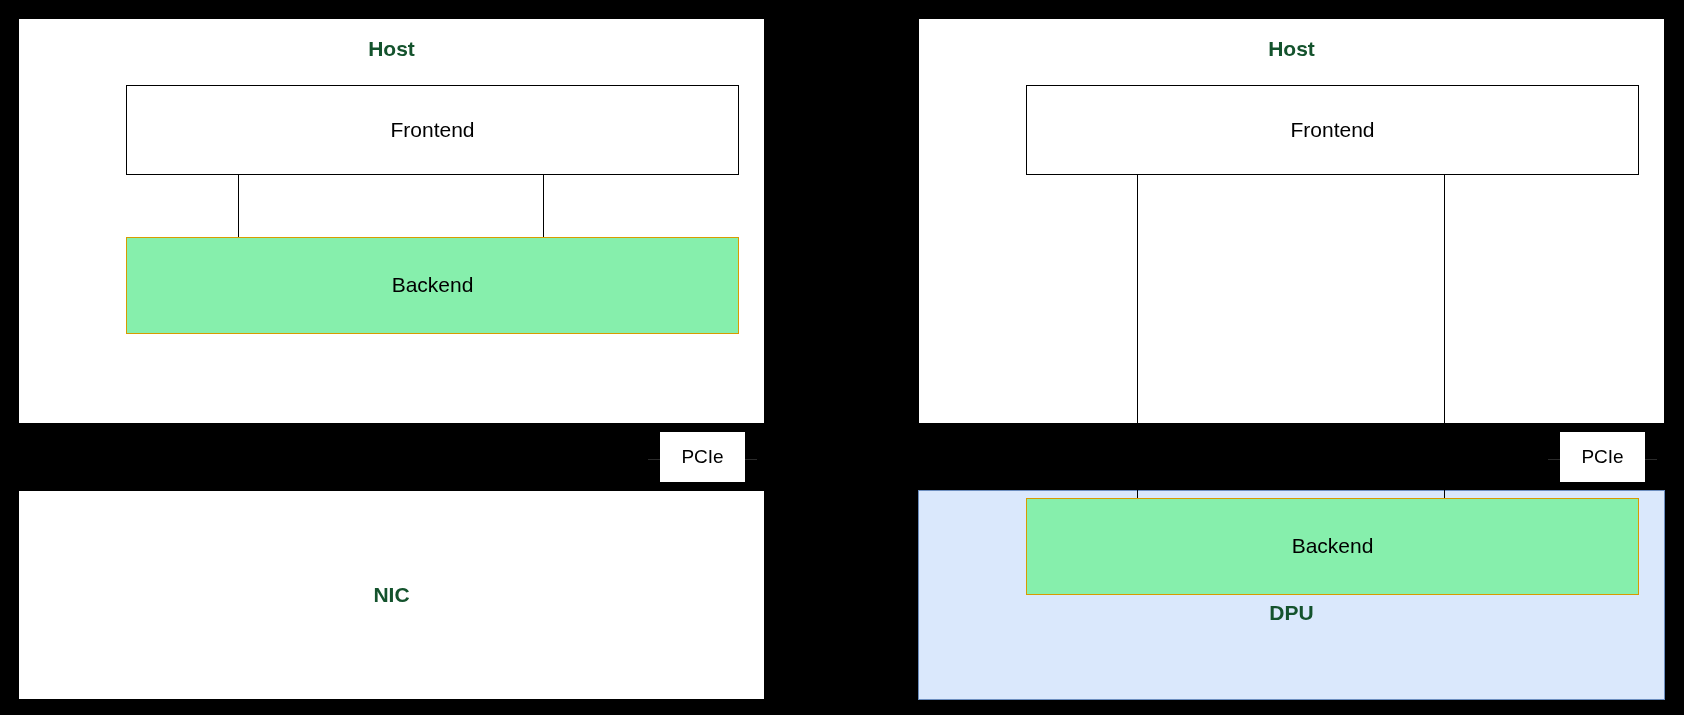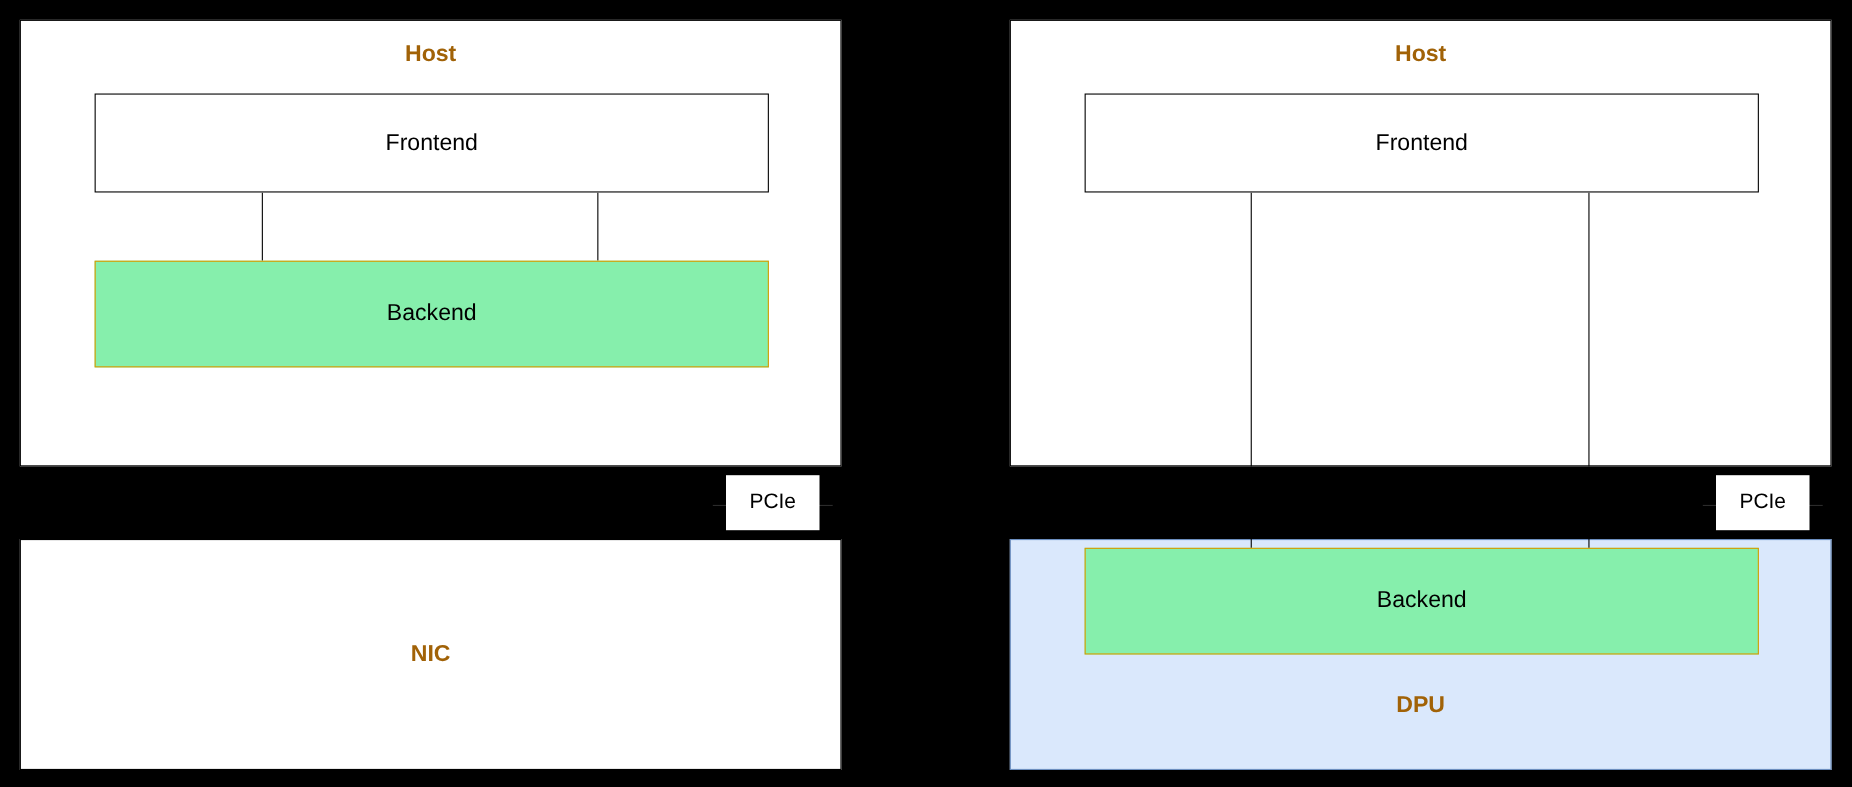--- a/index.html
+++ b/index.html
@@ -42,26 +42,26 @@
     background:#DAE8FC;
     border:1.6px solid #6C8EBF;
   }
   
   .cap-top{
     align-items:flex-start;
     padding-top:18px;
   }
   .cap-bottom{
     align-items:flex-end;
-    padding-bottom:46px;
+    padding-bottom:74px;
   }
   .t-bold{
     font-weight:bold;
     font-size:21px;
-    color:#a16207;
+    color:#14532d;
     text-align:center;
   }
   .t-normal{
     font-weight:normal;
     font-size:21px;
     color:#000;
   }
   .t-small{
     font-weight:normal;
     font-size:19px;
@@ -82,21 +82,21 @@
   .edge-label{
     position:absolute;
     background:#ffffff;
     display:flex;
     align-items:center;
     justify-content:center;
     box-sizing:border-box;
   }
   
   .z-line{z-index:3;}
-  .z-node{z-index:4;}
+  .z-node{z-index:4;margin-left:40px;}
   .z-chip{z-index:6;align-items:center;}
   .z-shell{z-index:1;}
 </style>
 </head>
 <body>
 
 <div id="canvas">
 
   <div class="node box-plain cap-top z-shell" style="left:18px; top:18px; width:747px; height:406px;">
     <span class="label t-bold">Host</span>

